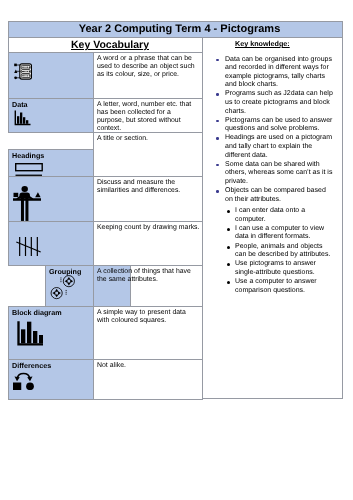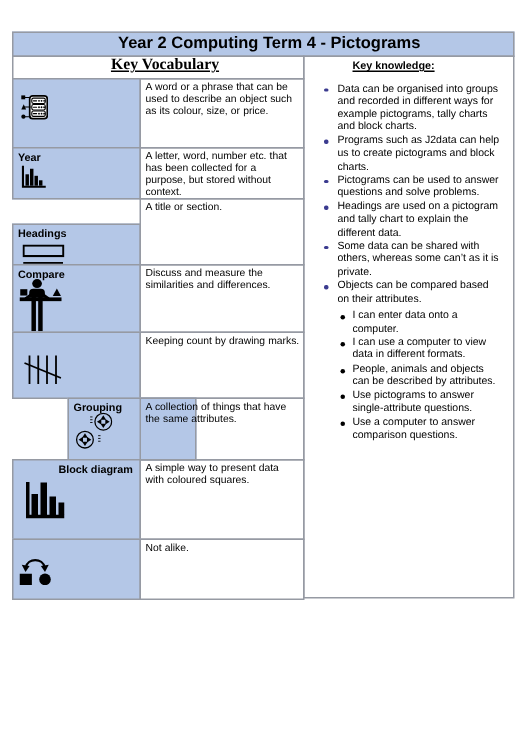--- a/index.html
+++ b/index.html
@@ -1,21 +1,21 @@
 <!DOCTYPE html>
 <html><head>
 <meta charset="utf-8">
 <style>
   html,body{margin:0;padding:0;background:#ffffff;width:353px;height:500px;overflow:hidden;}
   body{font-family:"Liberation Sans",sans-serif;color:#000;-webkit-font-smoothing:antialiased;text-rendering:geometricPrecision;}
   .sheet{position:absolute;left:8px;top:21px;width:283px;height:378px;}
   .cell{position:absolute;box-sizing:border-box;border:1px solid #969aa3;}
   .blue{background:#b4c7e7;}
   .title{font-weight:bold;font-size:11px;text-align:center;line-height:15px;padding-left:8px;box-sizing:border-box;}
-  .kvcell{display:flex;justify-content:center;padding-left:9px;font-family:Liberation Serif, serif;}
+  .kvcell{display:flex;align-items:center;justify-content:center;padding-left:9px;}
   .kv{font-weight:bold;font-size:10.5px;text-align:center;line-height:12px;}
   .u{text-decoration:underline;}
   .term{font-weight:bold;font-size:7.2px;line-height:8px;padding:1.5px 0 0 3px;}
   .def{font-size:6.9px;line-height:8.3px;word-spacing:0.15px;padding:1.5px 2.5px 2px 3px;box-sizing:border-box;}
   .kkhead{font-weight:bold;font-size:7.2px;text-decoration:underline;padding-left:28px;}
   .kk{font-size:7px;line-height:8.6px;padding:2px 8px 2px 4px;box-sizing:border-box;}
   ul{margin:7px 0 -2px 0;padding-left:0;list-style:none;}
   li{position:relative;padding-left:18px;}
   li:before{content:"";position:absolute;left:9px;top:3px;width:2.6px;height:2.6px;border-radius:50%;background:#3b3b8f;}
   ul.skills{margin-top:5px;}
@@ -74,21 +74,21 @@
  </g>
  <path d="M16.6 8.4h4.2M16.6 17h4.2M16.6 25.6h4.2" stroke="#000" stroke-width="1.6" stroke-linecap="round"></path>
  <path d="M4 4h9M4 16.6h9M4 29.6h9" stroke="#000" stroke-width="1.5"></path>
  <rect x="0.4" y="1.2" width="5.2" height="5.2" fill="#000"></rect>
  <path d="M0.4 20 L3.6 13 L6.8 20 Z" fill="#000"></path>
  <circle cx="3.2" cy="29.6" r="2.8" fill="#000"></circle>
 </svg></div>
       </div>
       <div class="cell def" style="left: 85px; top: 31px; width: 110px; height: 47px;">A word or a phrase that can be used to describe an object such as its colour, size, or price.</div>
       <div class="cell blue" style="left: 0px; top: 77px; width: 86px; height: 35px;">
-        <div class="term">Year</div>
+        <div class="term">Data</div>
         <div class="ico" style="left: 5px; top: 11px;"><svg width="19" height="16" viewBox="0 0 38 32" fill="none">
  <path d="M2.6 1 V29 H33" stroke="#000" stroke-width="2.8" fill="none"></path>
  <rect x="6" y="12.4" width="4.6" height="15.2" fill="#000"></rect>
  <rect x="12" y="5" width="4.6" height="22.6" fill="#000"></rect>
  <rect x="18" y="14.4" width="4.6" height="13.2" fill="#000"></rect>
  <rect x="24" y="20.4" width="4.6" height="7.2" fill="#000"></rect>
 </svg></div>
       </div>
       <div class="cell def" style="left: 85px; top: 77px; width: 110px; height: 35px;">A letter, word, number etc. that has been collected for a purpose, but stored without context.</div>
       <div class="cell blue" style="left: 0px; top: 128px; width: 86px; height: 45px;">
@@ -96,21 +96,20 @@
         <div class="ico" style="left: 6px; top: 12.5px;"><svg width="28" height="26" viewBox="0 0 56 52" fill="none">
  <rect x="1.4" y="1.4" width="53" height="14" fill="none" stroke="#000" stroke-width="2.8"></rect>
  <path d="M1 24.5h53" stroke="#000" stroke-width="2.6"></path>
  <path d="M1 33h43" stroke="#000" stroke-width="2.6"></path>
  <path d="M1 41.5h53" stroke="#000" stroke-width="2.6"></path>
  <path d="M1 50h22" stroke="#000" stroke-width="2.6"></path>
 </svg></div>
       </div>
       <div class="cell def" style="left: 85px; top: 111px; width: 110px; height: 45px;">A title or section.</div>
       <div class="cell blue" style="left: 0px; top: 155px; width: 86px; height: 46px;">
-        <div class="term">Compare</div>
         <div class="ico" style="left: 4px; top: 9px;"><svg width="28.4" height="35" viewBox="0 0 114 140" fill="none">
  <ellipse cx="47" cy="12" rx="13" ry="12" fill="#000"></ellipse>
  <path d="M37 26h20a11 11 0 0 1 11 11v13H26V37a11 11 0 0 1 11-11z" fill="#000"></path>
  <path d="M30 38 L14 49 v7 L35 46 Z" fill="#000"></path>
  <path d="M64 38 L80 49 v7 L59 46 Z" fill="#000"></path>
  <rect x="2" y="27" width="19" height="17" fill="#000"></rect>
  <path d="M100 25 L111 45 L89 45 Z" fill="#000"></path>
  <rect x="0" y="49" width="114" height="10" fill="#000"></rect>
  <rect x="32" y="45" width="12" height="95" fill="#000"></rect>
  <rect x="50" y="45" width="12" height="95" fill="#000"></rect>
@@ -144,32 +143,33 @@
   <path d="M9 68 L20 61 V75 Z"></path>
   <path d="M41 68 L30 75 V61 Z"></path>
  </g>
  <g stroke="#000" stroke-width="2.2">
   <path d="M38 11h6M38 18h6M38 25h6"></path>
   <path d="M58 58h6M58 65h6M58 72h6"></path>
  </g>
 </svg></div>
       </div>
       <div class="cell def" style="left: 85px; top: 244px; width: 110px; height: 42px;">A collection of things that have the same attributes.</div>
-      <div class="cell blue" style="left: 0px; top: 285px; width: 86px; height: 54px; padding-left: 27px;">
+      <div class="cell blue" style="left: 0px; top: 285px; width: 86px; height: 54px;">
         <div class="term">Block diagram</div>
         <div class="ico" style="left: 8px; top: 14px;"><svg width="26" height="25" viewBox="0 0 78 75" fill="none">
  <path d="M4.5 1 V70 H78" stroke="#000" stroke-width="7" fill="none"></path>
  <rect x="12" y="25" width="13" height="42" fill="#000"></rect>
  <rect x="30" y="2" width="13" height="65" fill="#000"></rect>
  <rect x="48" y="30" width="13" height="37" fill="#000"></rect>
  <rect x="66" y="42" width="12" height="25" fill="#000"></rect>
 </svg></div>
       </div>
       <div class="cell def" style="left: 85px; top: 285px; width: 110px; height: 54px;">A simple way to present data with coloured squares.</div>
       <div class="cell blue" style="left: 0px; top: 338px; width: 86px; height: 41px;">
+        <div class="term">Differences</div>
         <div class="ico" style="left: 4px; top: 10px;"><svg width="23" height="20" viewBox="0 0 92 80" fill="none">
  <path d="M17 33 C22 7, 62 7, 67 33" stroke="#000" stroke-width="6" fill="none"></path>
  <path d="M6 26 L16 45 L27 29 Z" fill="#000"></path>
  <path d="M78 26 L68 45 L57 29 Z" fill="#000"></path>
  <rect x="0" y="50" width="33" height="30" fill="#000"></rect>
  <circle cx="68" cy="65" r="15.5" fill="#000"></circle>
 </svg></div>
       </div>
       <div class="cell def" style="left: 85px; top: 338px; width: 110px; height: 41px;">Not alike.</div>
     </div>

